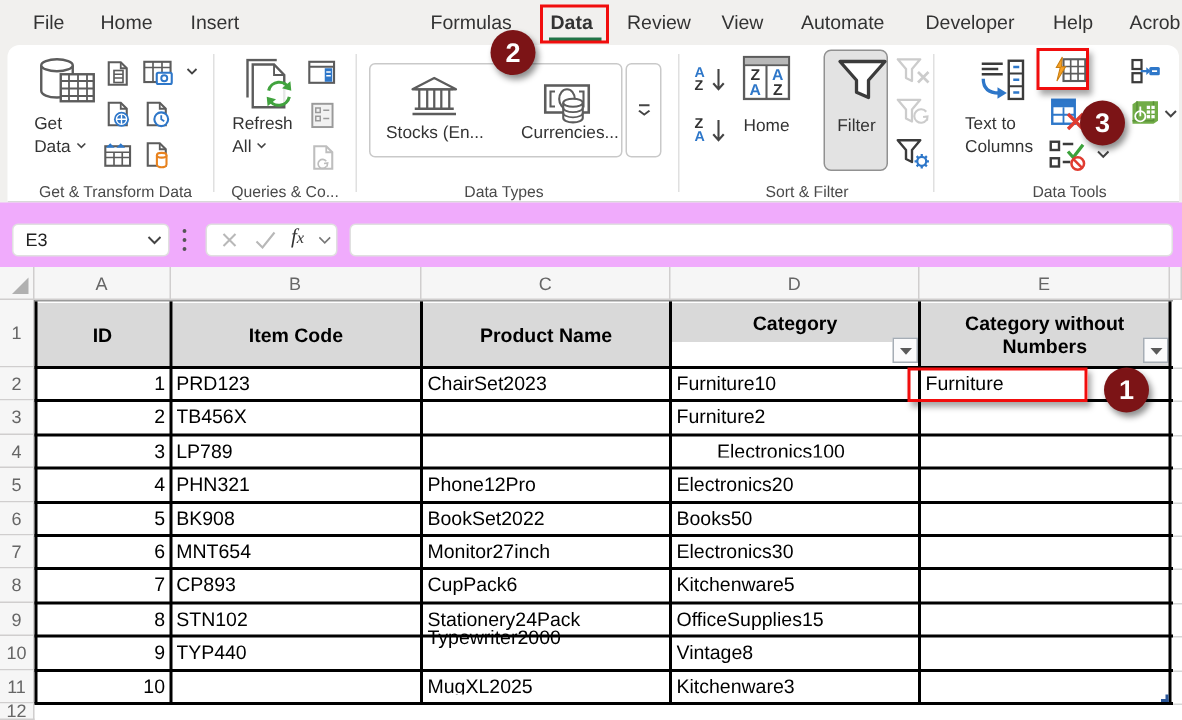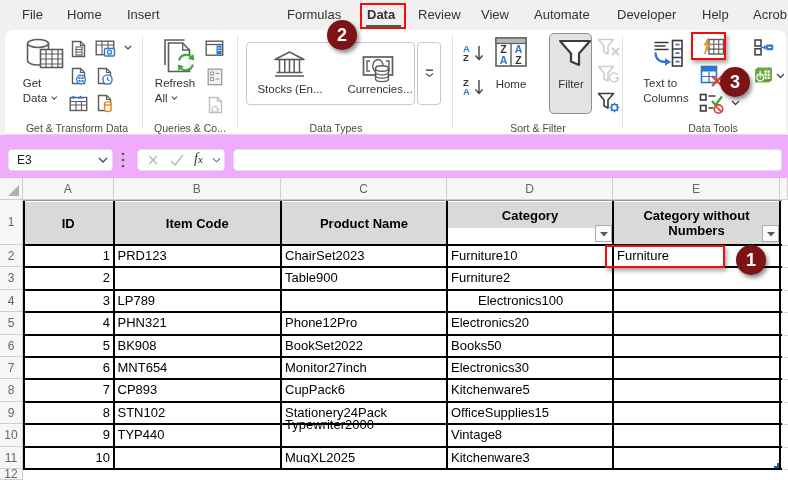--- a/index.html
+++ b/index.html
@@ -366,21 +366,21 @@
         </svg></div>
       <div class="fbtn" style="left:762px;top:47px"><svg width="16" height="15">
           <path d="M4 6l4 4.5 4-4.5z" fill="#5a5a5a"></path>
         </svg></div>
       <div class="cell" style="left:24px;top:67px;width:86px;height:22.400000000000006px;line-height:22.400000000000006px;text-align:right">1</div>
       <div class="cell" style="left:117.5px;top:67px;width:161.5px;height:22.400000000000006px;line-height:22.400000000000006px">PRD123</div>
       <div class="cell" style="left:285px;top:67px;width:160px;height:22.400000000000006px;line-height:22.400000000000006px">ChairSet2023</div>
       <div class="cell" style="left:451px;top:67px;width:160px;height:22.400000000000006px;line-height:22.400000000000006px">Furniture10</div>
       <div class="cell" style="left:617px;top:67px;width:161px;height:22.400000000000006px;line-height:22.400000000000006px">Furniture</div>
       <div class="cell" style="left:24px;top:89.4px;width:86px;height:22.39999999999999px;line-height:22.39999999999999px;text-align:right">2</div>
-      <div class="cell" style="left:285px;top:89.4px;width:160px;height:22.39999999999999px;line-height:22.39999999999999px">Table900</div>
+      <div class="cell" style="left:117.5px;top:89.4px;width:161.5px;height:22.39999999999999px;line-height:22.39999999999999px">TB456X</div>
       <div class="cell" style="left:451px;top:89.4px;width:160px;height:22.39999999999999px;line-height:22.39999999999999px">Furniture2</div>
       <div class="cell" style="left:617px;top:89.4px;width:161px;height:22.39999999999999px;line-height:22.39999999999999px"></div>
       <div class="cell" style="left:24px;top:111.8px;width:86px;height:22.39999999999999px;line-height:22.39999999999999px;text-align:right">3</div>
       <div class="cell" style="left:117.5px;top:111.8px;width:161.5px;height:22.39999999999999px;line-height:22.39999999999999px">LP789</div>
       <div class="cell" style="left:478px;top:111.8px;width:160px;height:15px;line-height:22.39999999999999px">Electronics100</div>
       <div class="cell" style="left:617px;top:111.8px;width:161px;height:22.39999999999999px;line-height:22.39999999999999px"></div>
       <div class="cell" style="left:24px;top:134.2px;width:86px;height:22.400000000000006px;line-height:22.400000000000006px;text-align:right">4</div>
       <div class="cell" style="left:117.5px;top:134.2px;width:161.5px;height:22.400000000000006px;line-height:22.400000000000006px">PHN321</div>
       <div class="cell" style="left:285px;top:134.2px;width:160px;height:22.400000000000006px;line-height:22.400000000000006px">Phone12Pro</div>
       <div class="cell" style="left:451px;top:134.2px;width:160px;height:22.400000000000006px;line-height:22.400000000000006px">Electronics20</div>

